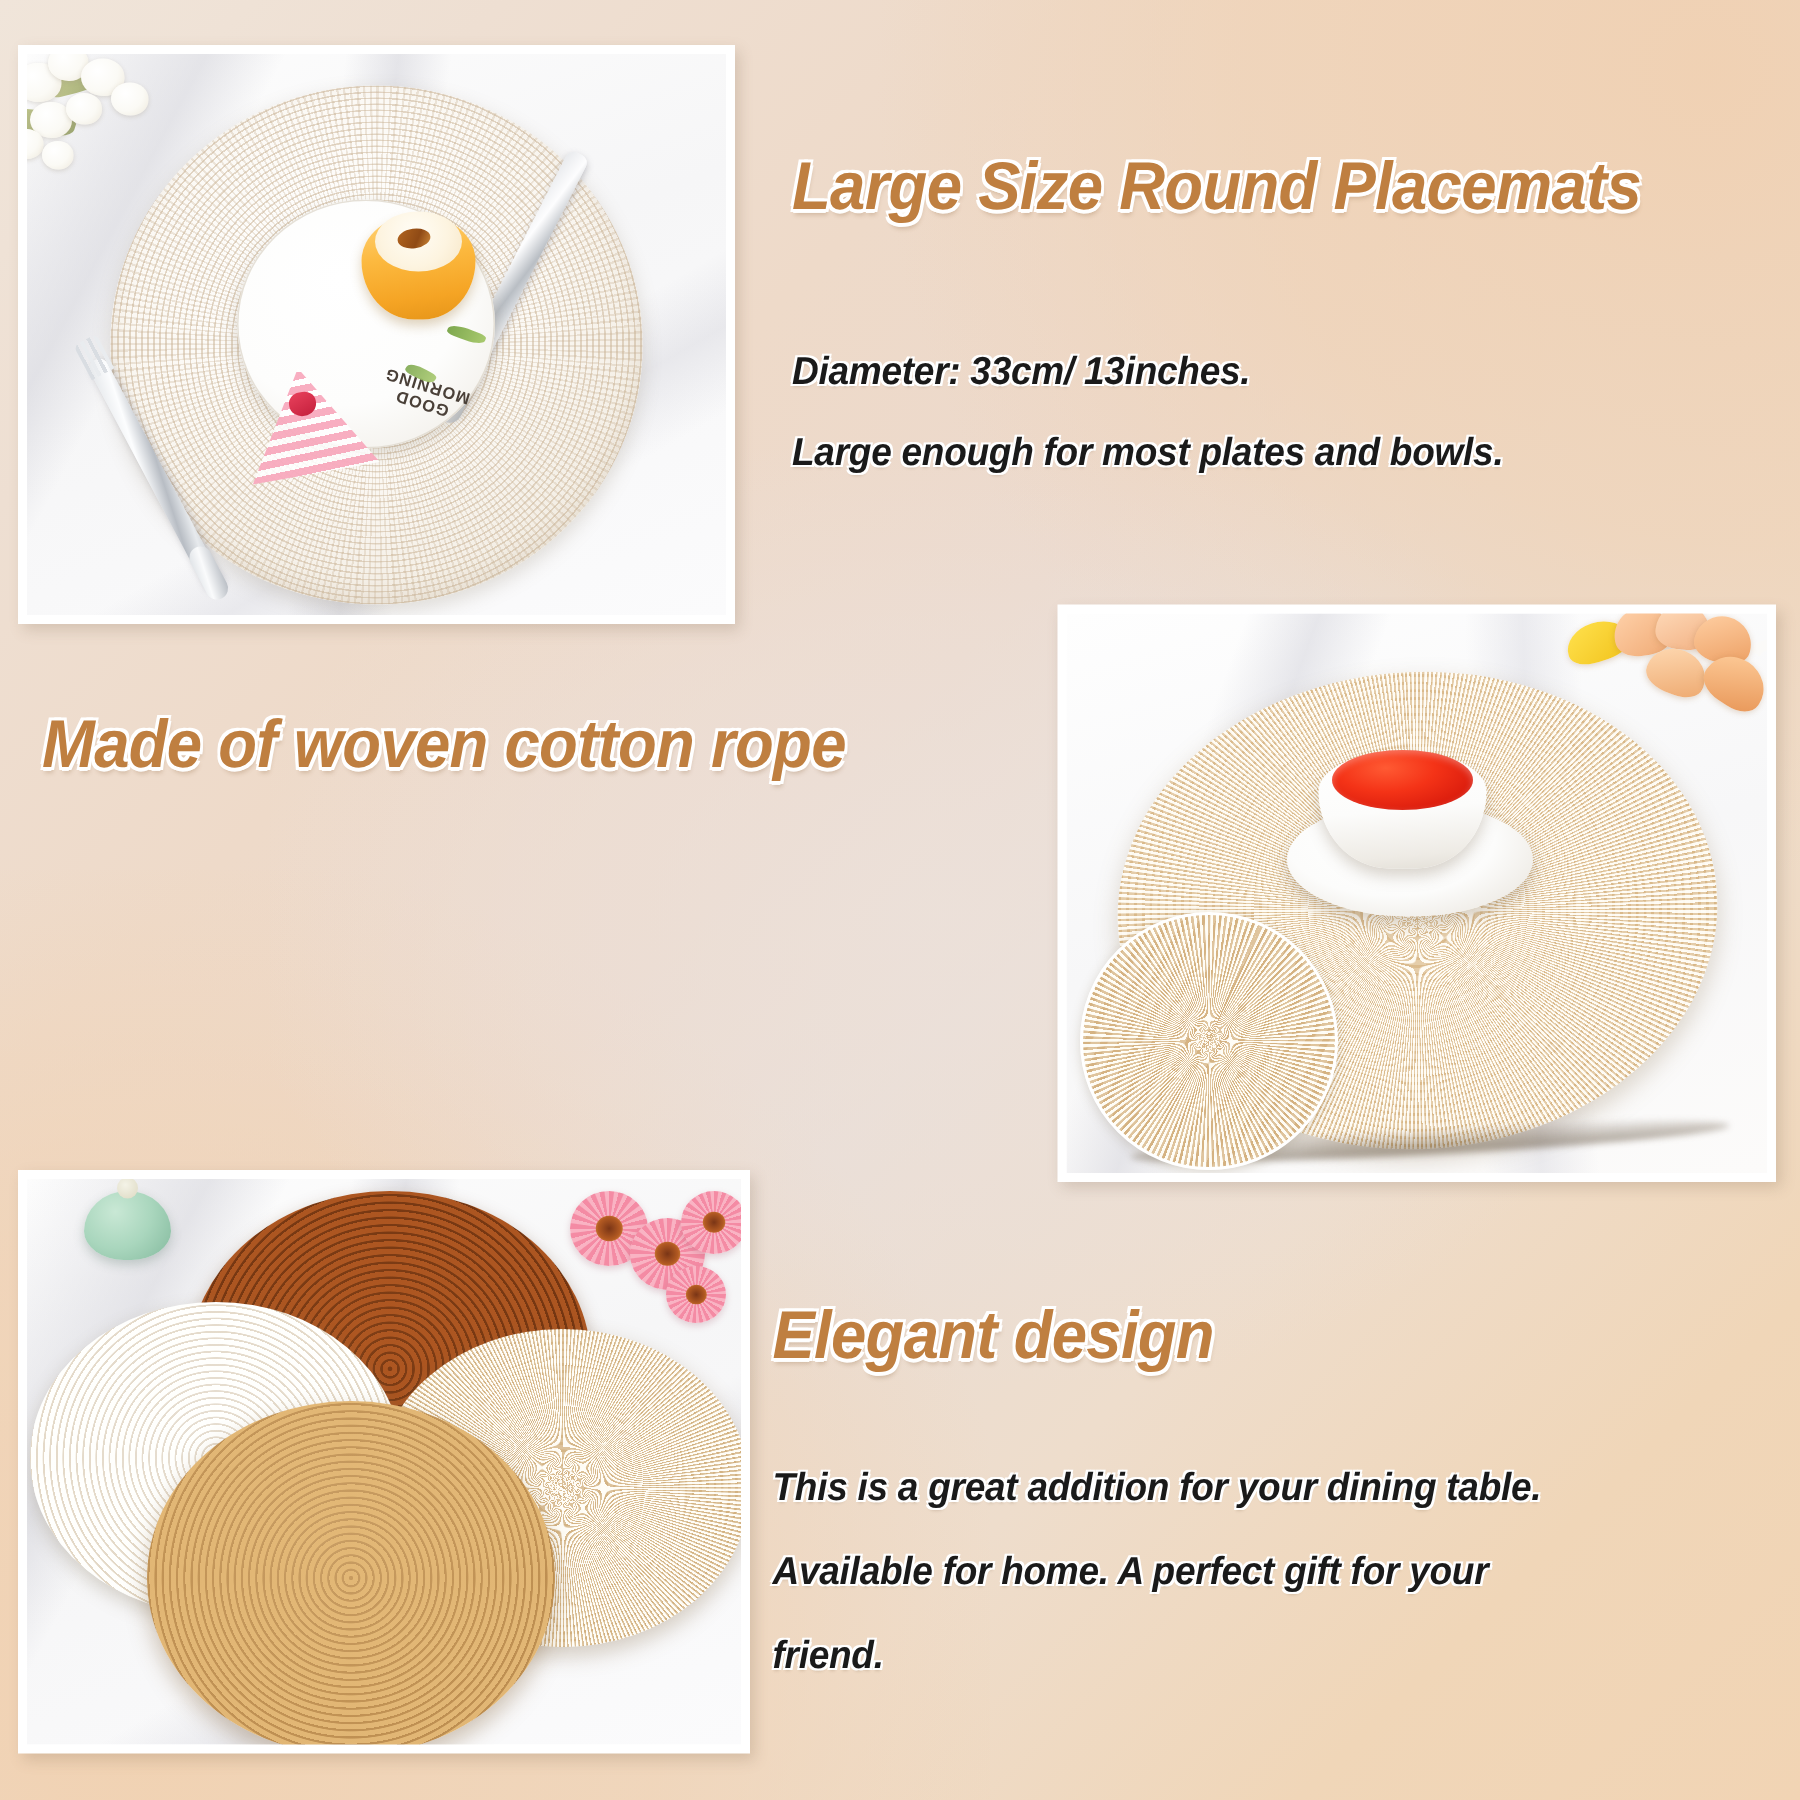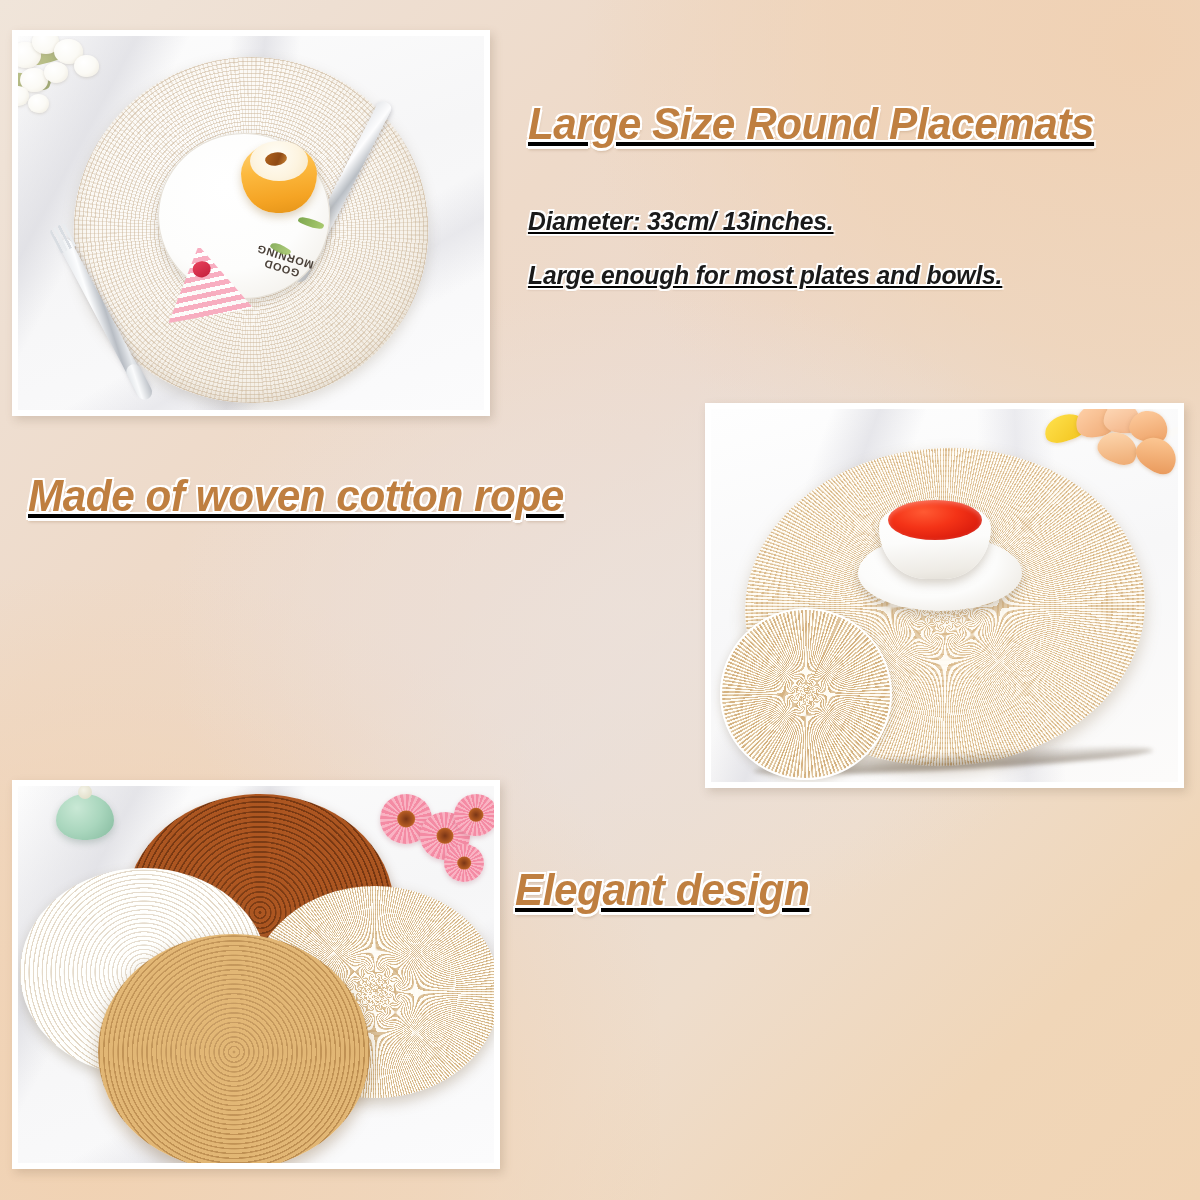--- a/index.html
+++ b/index.html
@@ -437,21 +437,21 @@
     content: "";
     position: absolute;
     left: 50%; top: 50%;
     width: 34%; height: 34%;
     transform: translate(-50%,-50%);
     border-radius: 50%;
     background: radial-gradient(circle, #7a3516 0%, #b35a22 60%, #e8a84c 100%);
   }
 
   
-  .txt-block { position: absolute; text-decoration: underline; }
+  .txt-block { position: absolute; }
 
   .headline {
     font-family: "Liberation Sans", sans-serif;
     font-weight: 700;
     font-style: italic;
     font-size: 45px;
     line-height: 1.06;
     letter-spacing: -0.5px;
     color: #bf7f40;
     transform: scaleX(0.94);
@@ -481,21 +481,21 @@
     -webkit-text-stroke: 0.9px #ffffff;
     paint-order: stroke fill;
     text-shadow:
       1.6px 1.6px 0 #ffffff, -1.6px 1.6px 0 #ffffff,
       1.6px -1.6px 0 #ffffff, -1.6px -1.6px 0 #ffffff,
       0 2px 2px rgba(120,95,70,0.22);
   }
   .body-line:last-child { margin-bottom: 0; }
 
   #text-1 { left: 528px; top: 100px; }
-  #text-1 .body-lines { margin-top: 60px; }
+  #text-1 .body-lines { margin-top: 86px; }
 
   #text-2 { left: 28px;  top: 472px; }
   #text-2 .body-lines { margin-top: 52px; }
 
   #text-3 { left: 515px; top: 866px; }
   #text-3 .body-lines { margin-top: 64px; }
   #text-3 .body-line { margin-bottom: 30px; }
 </style>
 </head>
 <body>
@@ -593,13 +593,18 @@
       <div class="mat-r mat-brown"></div>
       <div class="mat-r mat-cream"></div>
       <div class="mat-r mat-marl"></div>
       <div class="mat-r mat-tan"></div>
     </div>
   </div>
 </div>
 
 <div class="txt-block" id="text-3">
   <div class="headline">Elegant design</div>
+  <div class="body-lines">
+    <div class="body-line">This is a great addition for your dining table.</div>
+    <div class="body-line">Available for home. A perfect gift for your</div>
+    <div class="body-line">friend.</div>
+  </div>
 </div>
 
 </body></html>

